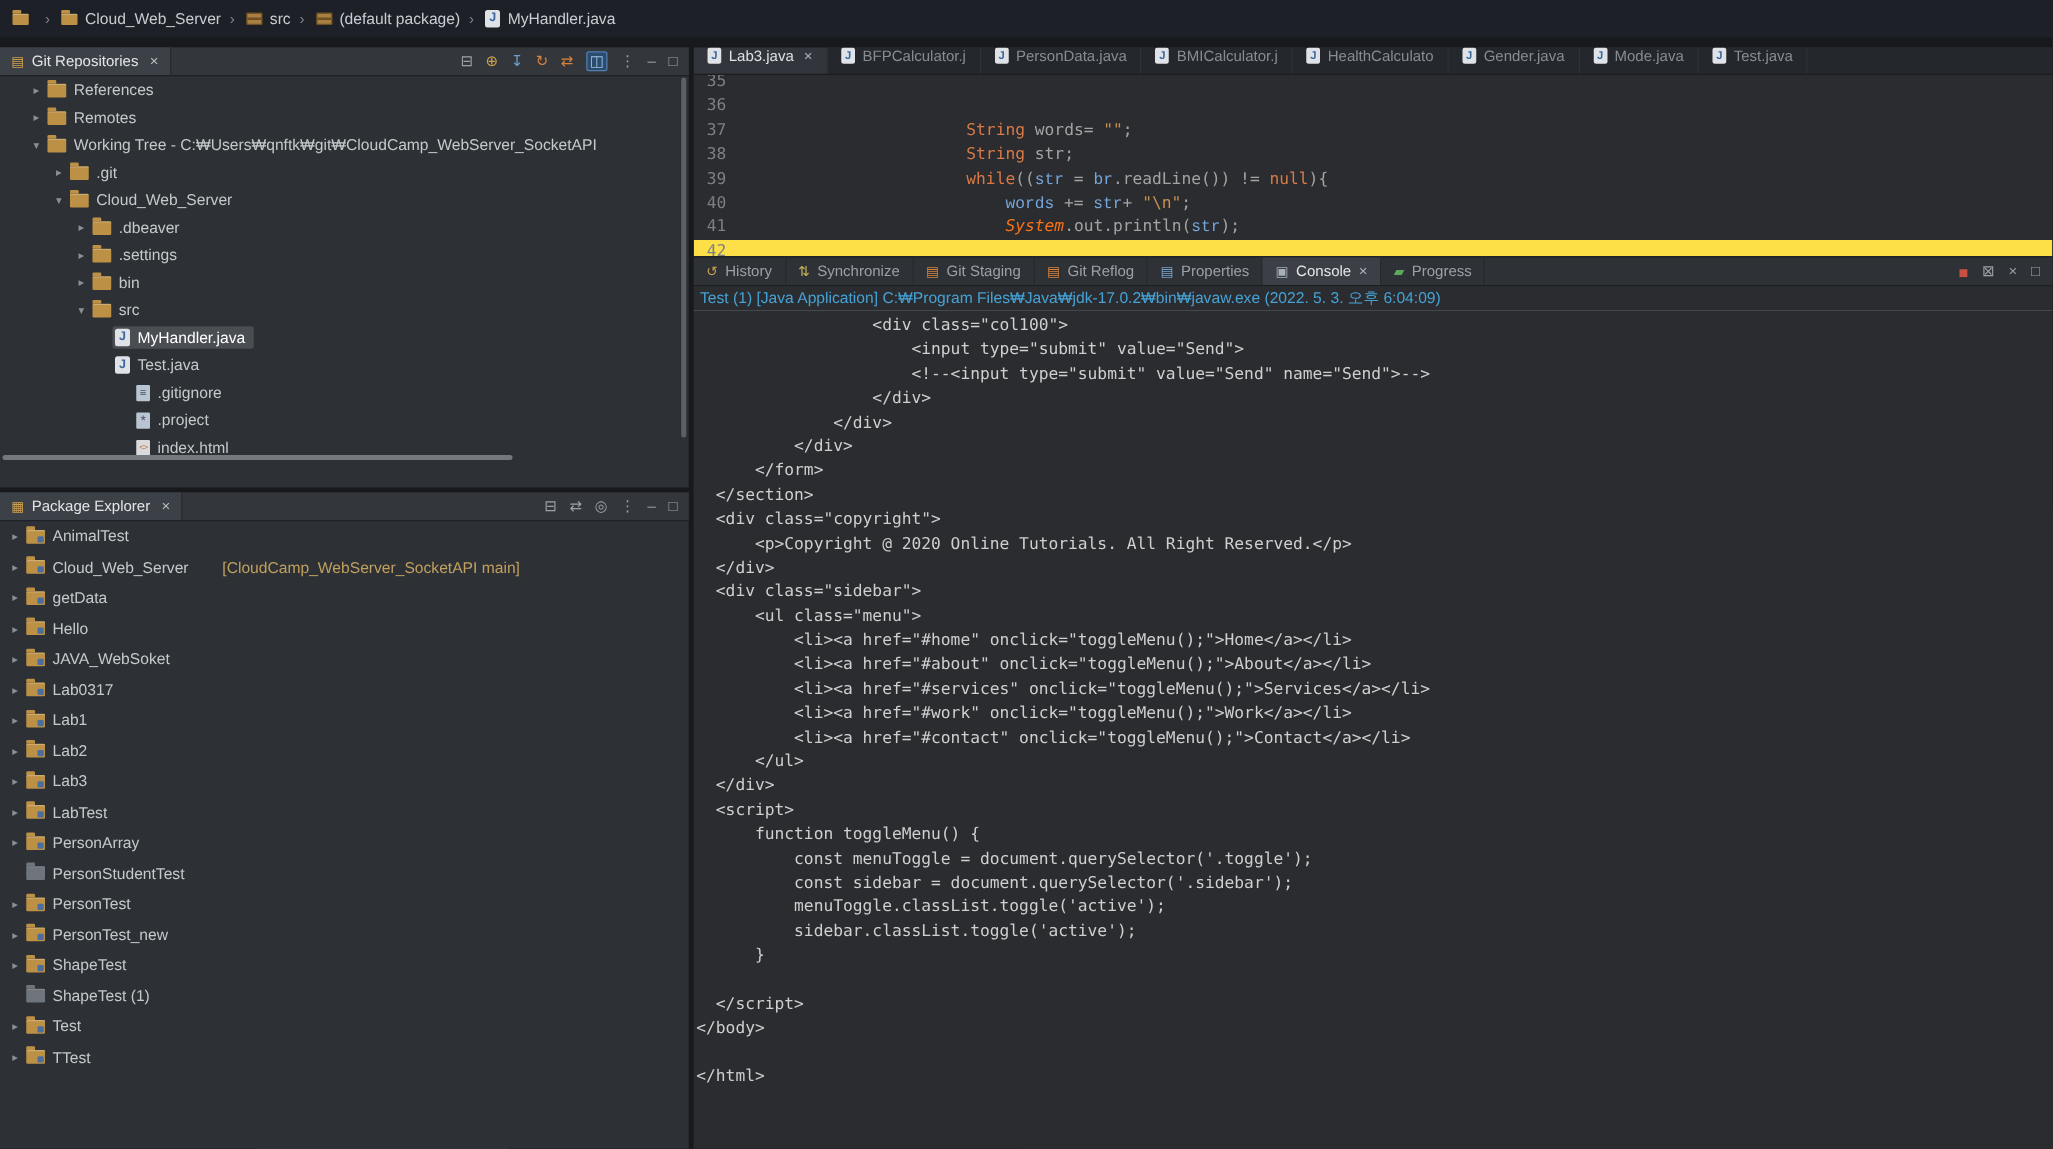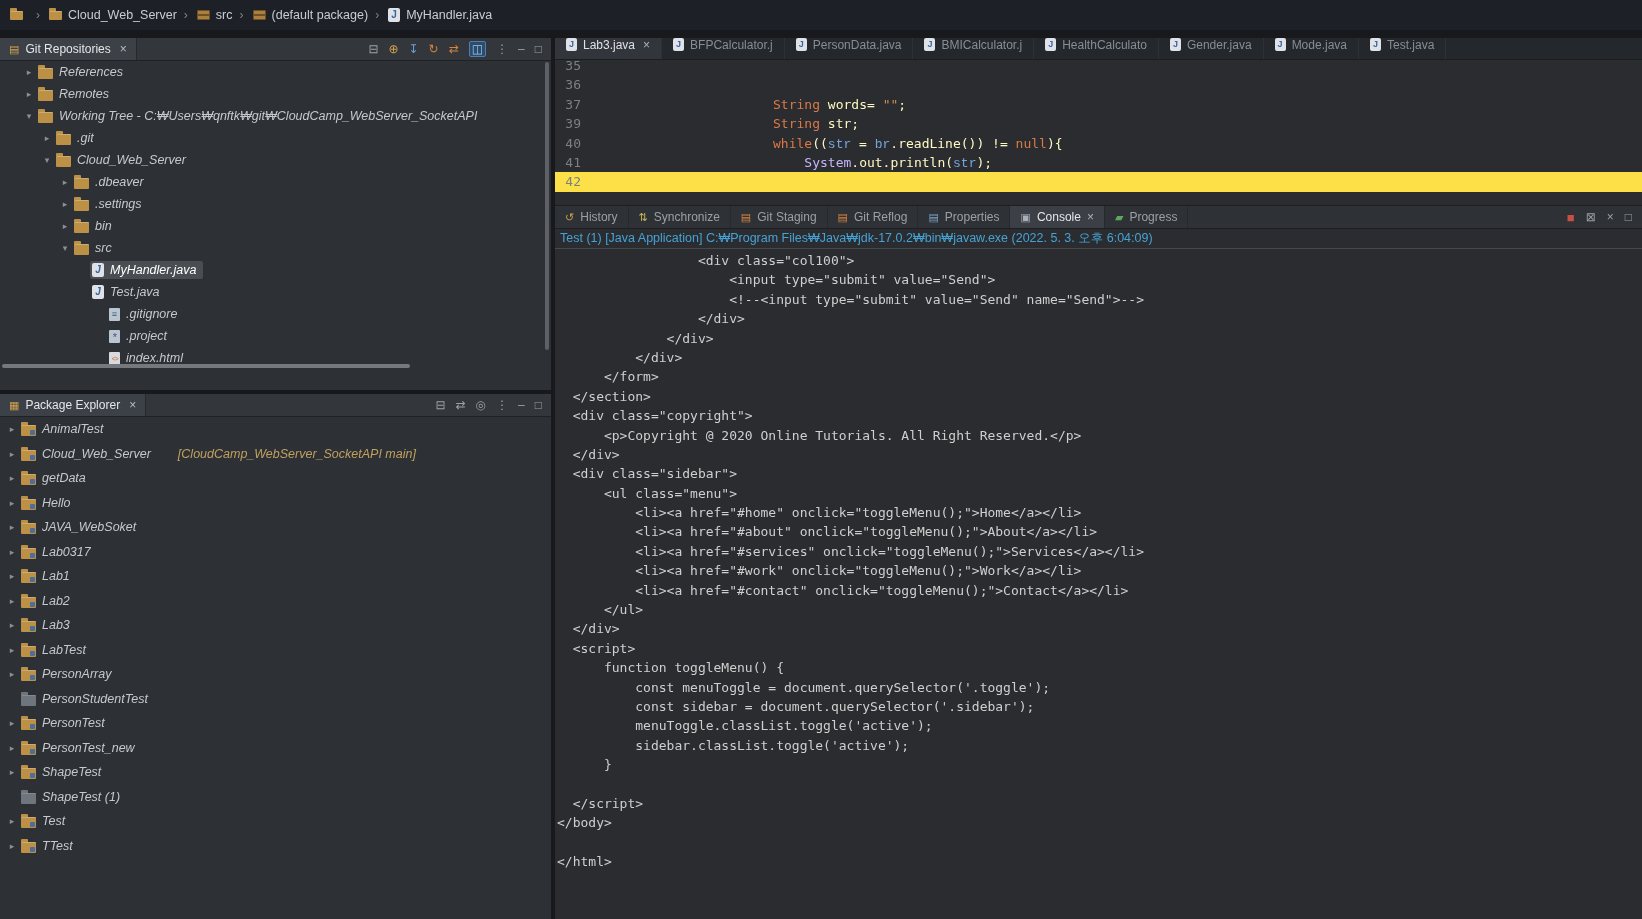--- a/index.html
+++ b/index.html
@@ -49,21 +49,21 @@
   .view-toolbar span { cursor:pointer; }
   .c-gold2 { color:#cfa14c; } .c-blue2 { color:#6f9fd1; } .c-orange2 { color:#d8823c; }
   .pressed { background:#2d4b6b; border:1px solid #4f7fb5; border-radius:2px; padding:0 2px; color:#9cc3ea; }
   .vt-view-icon { color:#cfa14c; font-size:11px; }
 
   
   .git-view { position:absolute; left:0; top:38px; width:551px; height:352px; background:#2d3034; }
   .tree { position:absolute; top:23px; left:0; right:0; bottom:0; overflow:hidden; }
   .trow { display:flex; align-items:center; height:22px; font-size:12.5px; color:#c6c9cc; white-space:nowrap; cursor:pointer; }
   .tarrow { width:14px; text-align:center; color:#8b9096; font-size:9px; flex:none; }
-  .hl { display:flex; align-items:flex-end; gap:6px; padding:2px 7px 2px 2px; border-radius:2px;font-style:italic; }
+  .hl { display:flex; align-items:center; gap:6px; padding:2px 7px 2px 2px; border-radius:2px; }
   .trow.sel .hl { background:#4a4e53; color:#ffffff; }
   .i1 { padding-left:22px; } .i2 { padding-left:40px; } .i3 { padding-left:58px; }
   .i4 { padding-left:76px; } .i5 { padding-left:93px; }
   .ticon { flex:none; }
   .vscroll-thumb { position:absolute; right:2px; top:24px; width:4px; height:288px; background:#5d6165; border-radius:2px; z-index:3; }
   .hscroll-thumb { position:absolute; left:2px; top:326px; width:408px; height:4px; background:#75797d; border-radius:2px; z-index:3; }
 
   
   .pkg-view { position:absolute; left:0; top:394px; width:551px; height:525px; background:#2d3034; }
   .plist { position:absolute; top:23px; left:0; right:0; bottom:0; overflow:hidden; }
@@ -83,21 +83,21 @@
   .etab.active .etab-close { display:inline; }
 
   .editor { position:absolute; top:22px; left:0; right:0; height:145px; background:#2a2c2f;
             overflow:hidden; font-family:"DejaVu Sans Mono",monospace; font-size:13px; }
   .elines { margin-top:-4px; }
   .eline { display:flex; height:19.4px; line-height:19.4px; }
   .eline.cur { background:#fde047; }
   .ln { flex:none; width:38px; text-align:right; padding-right:12px; color:#7c8085; }
   .lcode { white-space:pre; }
   .tk.k { color:#d97947; } .tk.s { color:#c9904f; } .tk.v { color:#76a5dc;font-family:Liberation Mono, monospace; }
-  .tk.y { color:#c4b5fd; } .tk.p { color:#fef9c3; }
+  .tk.y { color:#f97316;font-style:italic; } .tk.p { color:#a3a3a3; }
 
   .bottom-bar { position:absolute; top:167px; left:0; right:0; height:24px; background:#2e3237;
                 display:flex; align-items:stretch; border-top:1px solid #1c1e22; border-bottom:1px solid #1c1e22; }
   .btabs { display:flex; }
   .btab { display:flex; align-items:center; gap:6px; padding:0 10px; font-size:12px; color:#9aa0a7;
           border-right:1px solid #26292d; cursor:pointer; white-space:nowrap; }
   .btab.active { background:#3c4046; color:#e4e6e8; }
   .btclose { display:none; color:#aeb3b9; }
   .btclose::after { content:"×"; }
   .btab.active .btclose { display:inline; }
@@ -541,20 +541,26 @@
           <span class="tk p">             </span><span class="tk k">String</span><span class="tk p"> str;</span></span>
         </div>
 
         <div class="eline">
           <span class="ln">37</span>
           <span class="lcode">
             
           <span class="tk p">             </span><span class="tk k">while</span><span class="tk p">((</span><span class="tk v">str</span><span class="tk p"> = </span><span class="tk v">br</span><span class="tk p">.readLine()) != </span><span class="tk k">null</span><span class="tk p">){</span></span>
         </div>
 
+        <div class="eline">
+          <span class="ln">38</span>
+          <span class="lcode">
+            
+          <span class="tk p">                 </span><span class="tk v">words</span><span class="tk p"> += </span><span class="tk v">str</span><span class="tk p">+ </span><span class="tk s">"\n"</span><span class="tk p">;</span></span>
+        </div>
 
         <div class="eline">
           <span class="ln">39</span>
           <span class="lcode">
             
           <span class="tk p">                 </span><span class="tk y">System</span><span class="tk p">.out.println(</span><span class="tk v">str</span><span class="tk p">);</span></span>
         </div>
 
         <div class="eline">
           <span class="ln">40</span>

